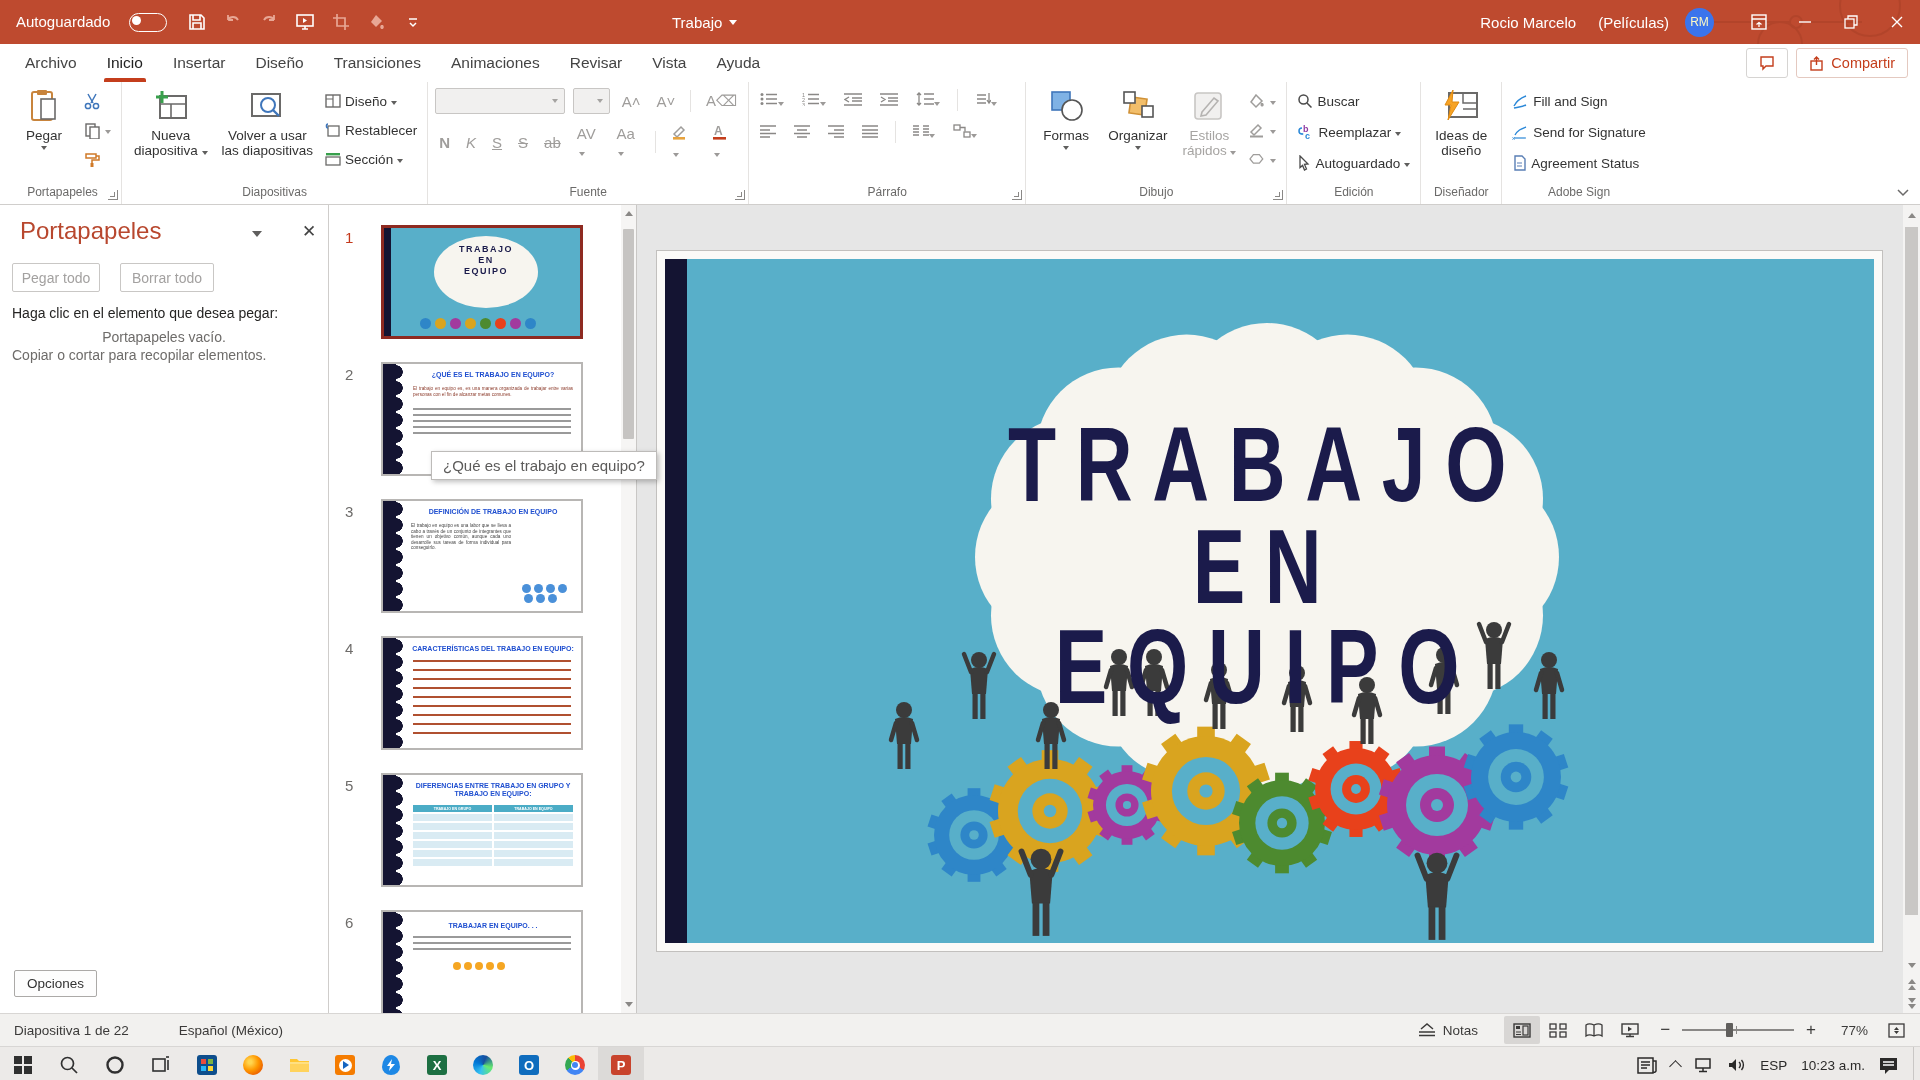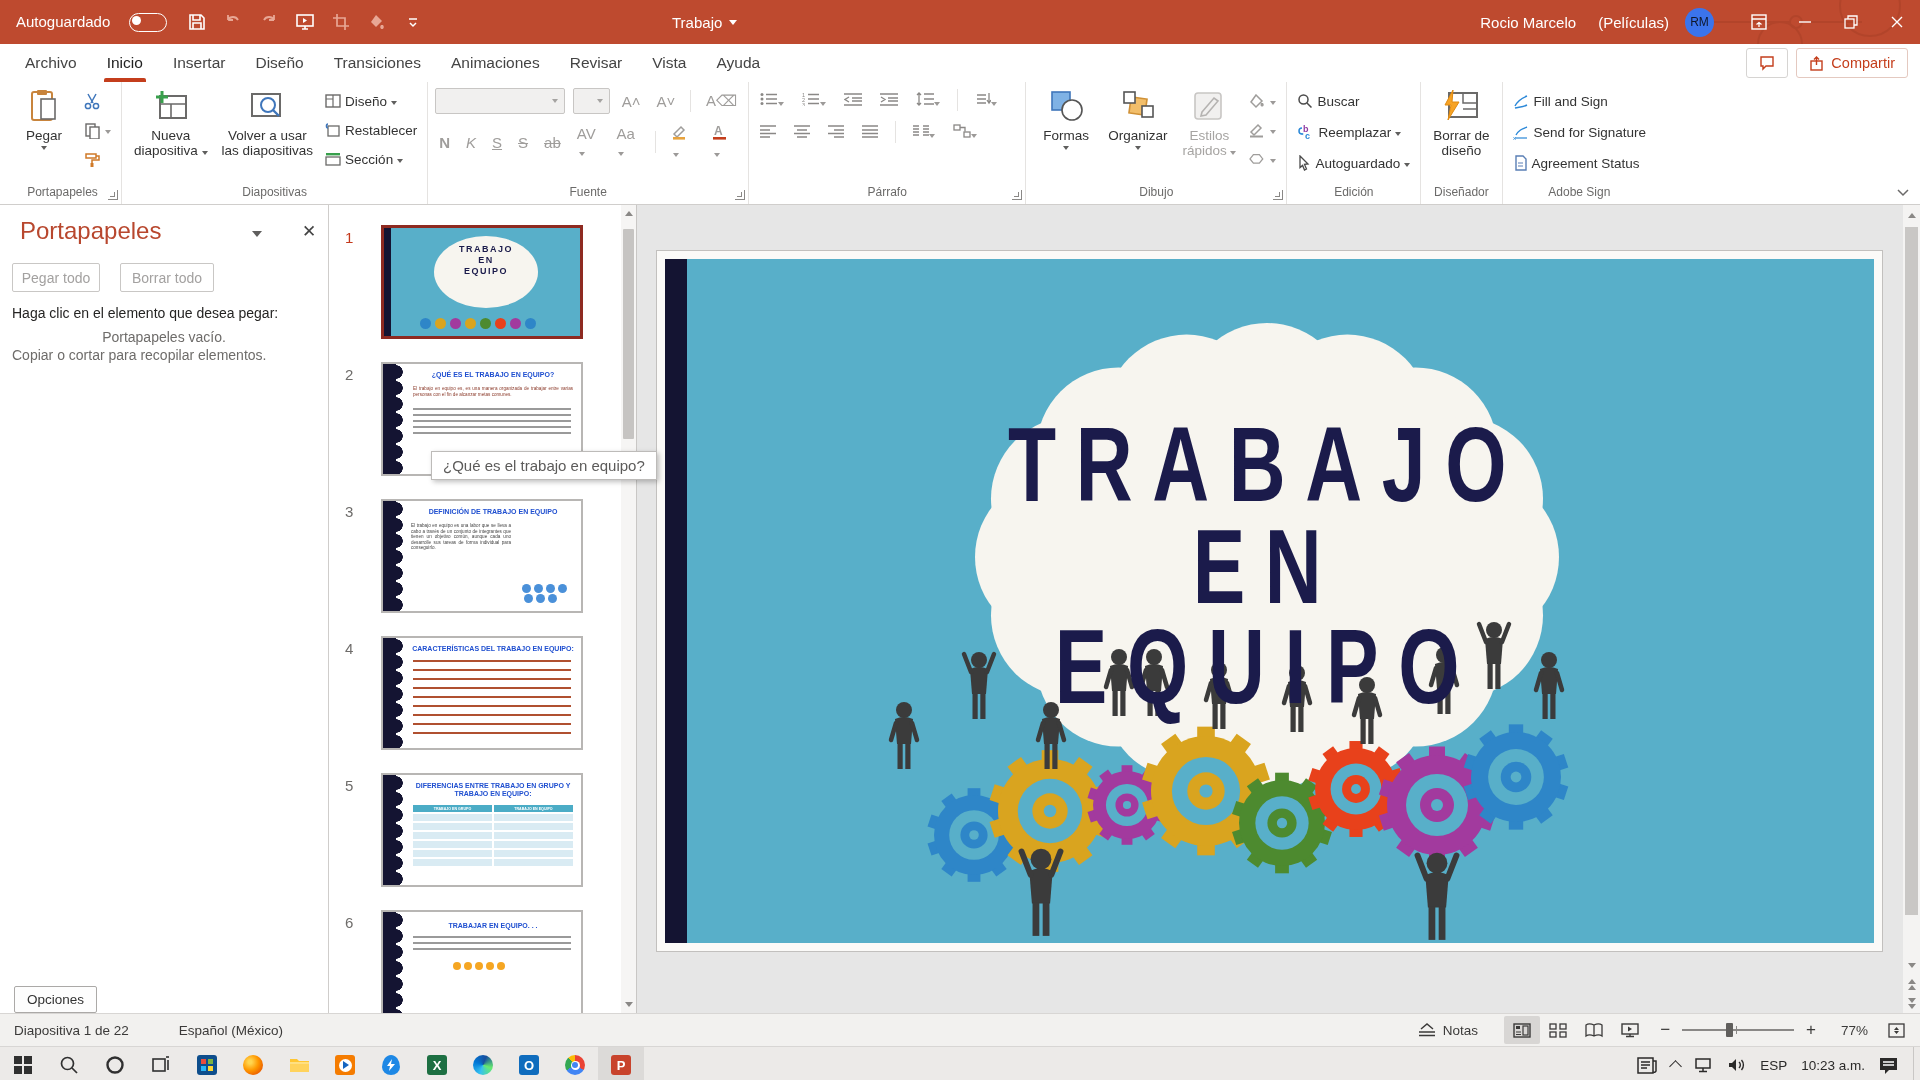--- a/index.html
+++ b/index.html
@@ -17,21 +17,21 @@
   .qa svg{display:block}
   .doc-title{position:absolute;left:672px;display:flex;align-items:center;gap:7px;z-index:2}
   .caret-w{width:0;height:0;border-left:4.5px solid transparent;border-right:4.5px solid transparent;border-top:5px solid #fff}
   .searchbox{position:absolute;left:748px;top:6px;width:456px;height:31px;background:#F6CDBA;border-radius:2px;display:flex;align-items:center;padding-left:76px;z-index:2}
   .searchbox input{border:none;background:transparent;outline:none;font-size:15px;color:#4a241a;width:300px;font-family:"Liberation Sans",sans-serif}
   .searchbox input::placeholder{color:#4a241a;opacity:1}
   .s-icon{position:absolute;left:48px;top:7px}
   .tb-right{position:absolute;right:0;top:0;height:44px;display:flex;align-items:center;z-index:2}
   .user-name{margin-right:22px}
   .account{margin-right:16px}
-  .avatar{width:29px;height:29px;border-radius:50%;background:#3B74EC;color:#0f172a;font-size:12px;display:flex;align-items:center;justify-content:center;margin-right:22px}
+  .avatar{width:29px;height:29px;border-radius:50%;background:#3B74EC;color:#fef9c3;font-size:12px;display:flex;align-items:center;justify-content:center;margin-right:22px}
   .winbtn{width:46px;height:44px;display:flex;align-items:center;justify-content:center}
 
   
   .tabs-row{height:38px;background:#fff;display:flex;align-items:stretch;padding-left:10px;font-size:15.5px;color:#444;position:relative}
   .tab{display:flex;align-items:center;padding:0 15px;position:relative;cursor:default}
   .tab.active{font-weight:normal;color:#222}
   .tab.active::after{content:"";position:absolute;left:12px;right:12px;bottom:0;height:4px;background:#C43E1C;border-radius:2px 2px 0 0}
   .tabs-right{position:absolute;right:12px;top:4px;display:flex;gap:8px;align-items:center}
   .comment-btn{width:40px;height:28px;border:1px solid #D6D4D2;border-radius:3px;display:flex;align-items:center;justify-content:center;background:#fff}
   .share-btn{height:28px;border:1px solid #E4C9C0;border-radius:3px;background:#fff;color:#C43E1C;font-size:14.5px;display:flex;align-items:center;gap:7px;padding:0 12px}
@@ -59,21 +59,21 @@
   
   .body-row{display:flex;height:808px}
   .clip-pane{width:328px;min-width:328px;border-right:1px solid #CFCDCB;background:#fff;position:relative;font-size:14px}
   .cp-title{position:absolute;left:20px;top:12px;font-size:24px;color:#B8472E}
   .cp-dd{position:absolute;left:252px;top:26px;width:0;height:0;border-left:5px solid transparent;border-right:5px solid transparent;border-top:6px solid #5f5e5d}
   .cp-close{position:absolute;left:298px;top:16px;font-size:17px;color:#444;width:22px;height:22px;line-height:22px;text-align:center}
   .cp-btn{position:absolute;top:58px;height:27px;background:#fff;border:1px solid #C9C7C5;color:#A3A1A0;font-size:14px;display:flex;align-items:center;justify-content:center;border-radius:2px}
   .cp-hint{position:absolute;left:12px;top:100px;color:#252423;width:300px}
   .cp-empty{position:absolute;left:0;top:124px;width:100%;text-align:center;color:#6e6c6a}
   .cp-collect{position:absolute;left:12px;top:142px;color:#6e6c6a}
-  .cp-options{position:absolute;left:14px;bottom:0;border:1px solid #ABA9A7;background:#FDFDFD;padding:5px 12px;font-size:13.5px;color:#333;border-radius:2px}
+  .cp-options{position:absolute;left:14px;bottom:16px;border:1px solid #ABA9A7;background:#FDFDFD;padding:5px 12px;font-size:13.5px;color:#333;border-radius:2px}
 
   .thumbs{width:307px;min-width:307px;background:#FFF;position:relative;overflow:hidden;border-right:1px solid #C9C7C5}
   .trow{position:relative;margin-bottom:23px}
   .tnum{position:absolute;left:16px;top:4px;font-size:15px;color:#6e6c6a}
   .trow.sel .tnum{color:#C4391C}
   .thumb{margin-left:52px;width:202px;height:114px;background:#fff;border:2px solid #B8B6B4;position:relative;overflow:hidden;box-sizing:border-box}
   .trow.sel .thumb{border:3px solid #8E2A21}
   .thumbs-scroll{position:absolute;right:0;top:0;width:15px;height:100%;background:#F6F5F4}
   .ts-thumb{position:absolute;left:2px;right:2px;top:24px;height:210px;background:#C6C4C2;border-radius:1px}
   .arrbox{position:absolute;left:0;width:15px;height:17px;display:flex;align-items:center;justify-content:center}
@@ -570,21 +570,21 @@
     <div class="rgroup">
       <div class="content">
         <div class="bigbtn">
           <span class="bicon">
             <svg width="40" height="34" viewBox="0 0 40 34">
                 <rect x="8" y="4" width="28" height="24" fill="#fff" stroke="#6b6a69" stroke-width="2"></rect>
                 <path d="M22 4 v10 h14 M22 20 h14" stroke="#6b6a69" stroke-width="1.5" fill="none"></path>
                 <path d="M12 1 L4 16 h6 L7 31 L18 13 h-7 z" fill="#F7A325" stroke="#E08A10" stroke-width="1"></path>
               </svg>
           </span>
-          <span>Borrar de</span>
+          <span>Ideas de</span>
           <span>diseño</span>
         </div>
       </div>
       <div class="glabel">Diseñador</div>
     </div>
 
     <div class="rgroup" style="border-right:none">
       <div class="content">
         <div class="minicol" style="gap:7px">
           <span class="minibtn">

